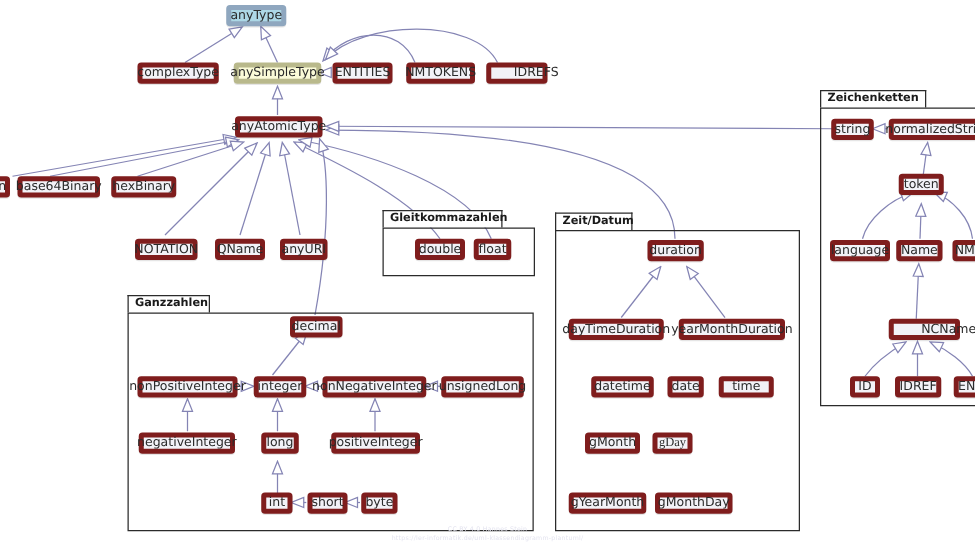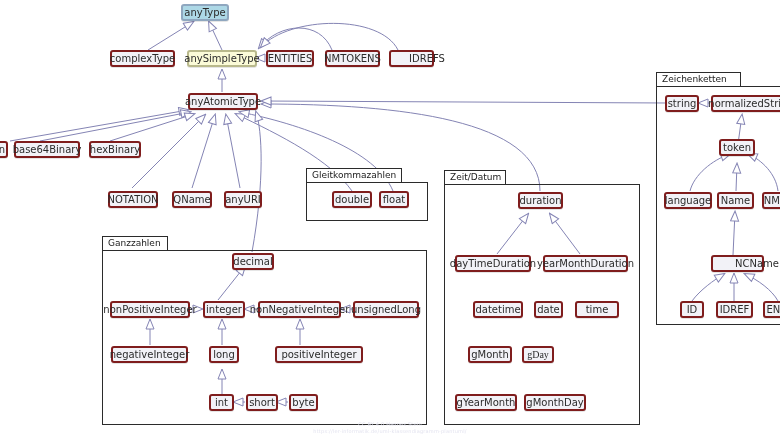--- a/index.html
+++ b/index.html
@@ -11,21 +11,21 @@
   }
   #canvas{position:absolute;left:0;top:0;width:780px;height:440px;}
 
   
   #edges{position:absolute;left:0;top:0;width:780px;height:440px;}
 
   
   .node{
     position:absolute;
     box-sizing:border-box;
-    border:2px solid #7f1d1d;
+    border:4px solid #7f1d1d;
     border-radius:3px;
     background:#f2f2f7;
     color:#2b2b2b;
     font-size:10px;
     line-height:1;
     white-space:nowrap;
     display:flex;align-items:center;justify-content:center;
     padding:0 5px;
     height:17px;
     box-shadow:0 1px 0 rgba(0,0,0,.10);
@@ -41,21 +41,21 @@
     background:transparent;
   }
   .pkg-tab{
     position:absolute;
     box-sizing:border-box;
     height:14px;
     border:1px solid #2b2b2b;
     border-bottom:none;
     background:#ffffff;
     font-size:9px;
-    font-weight:normal;
+    font-weight:bold;
     color:#1a1a1a;
     display:flex;align-items:center;
     padding:0 4px 0 5px;
     line-height:1;
     text-align:center;
   }
   .pkg-tab .fold{
     display:inline-block;width:8px;height:100%;
   }
 
@@ -235,21 +235,21 @@
     </div>
 
   <div class="node" style="left:111px;top:346px;width:77px;">
     <span>negativeInteger</span>
     </div>
 
   <div class="node" style="left:209px;top:346px;width:30px;">
     <span>long</span>
     </div>
 
-  <div class="node" style="left:275px;top:346px;width:88px;justify-content:center;">
+  <div class="node" style="left:265px;top:346px;width:71px;justify-content:center;">
     <span>positiveInteger</span>
     </div>
 
   <div class="node" style="left:209px;top:394px;width:25px;">
     <span>int</span>
     </div>
 
   <div class="node" style="left:246px;top:394px;width:32px;">
     <span>short</span>
     </div>

